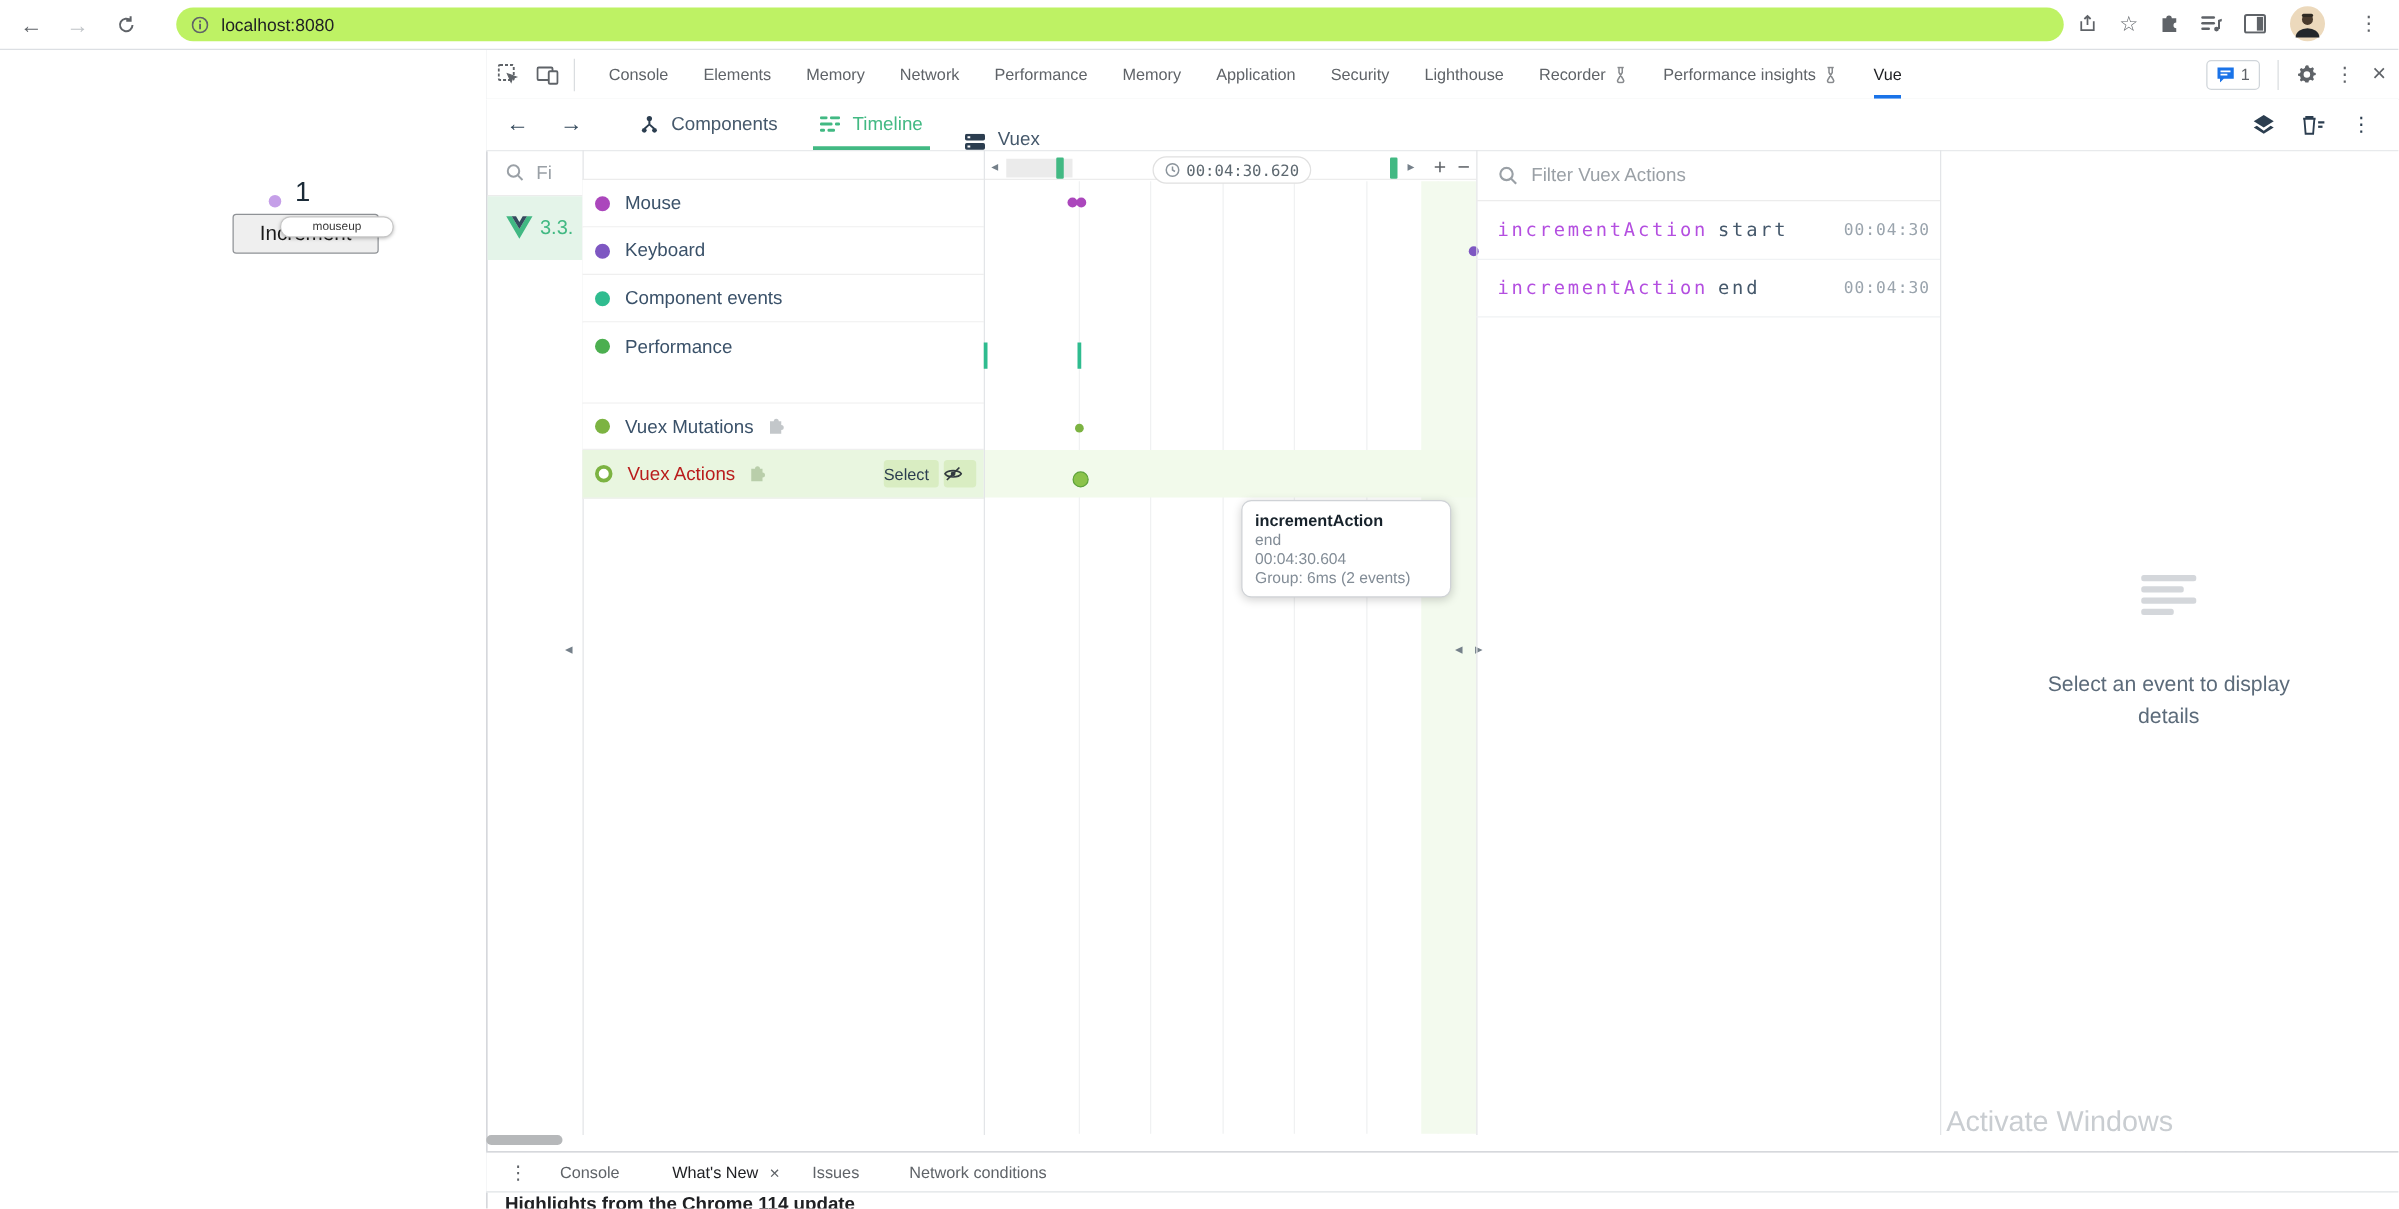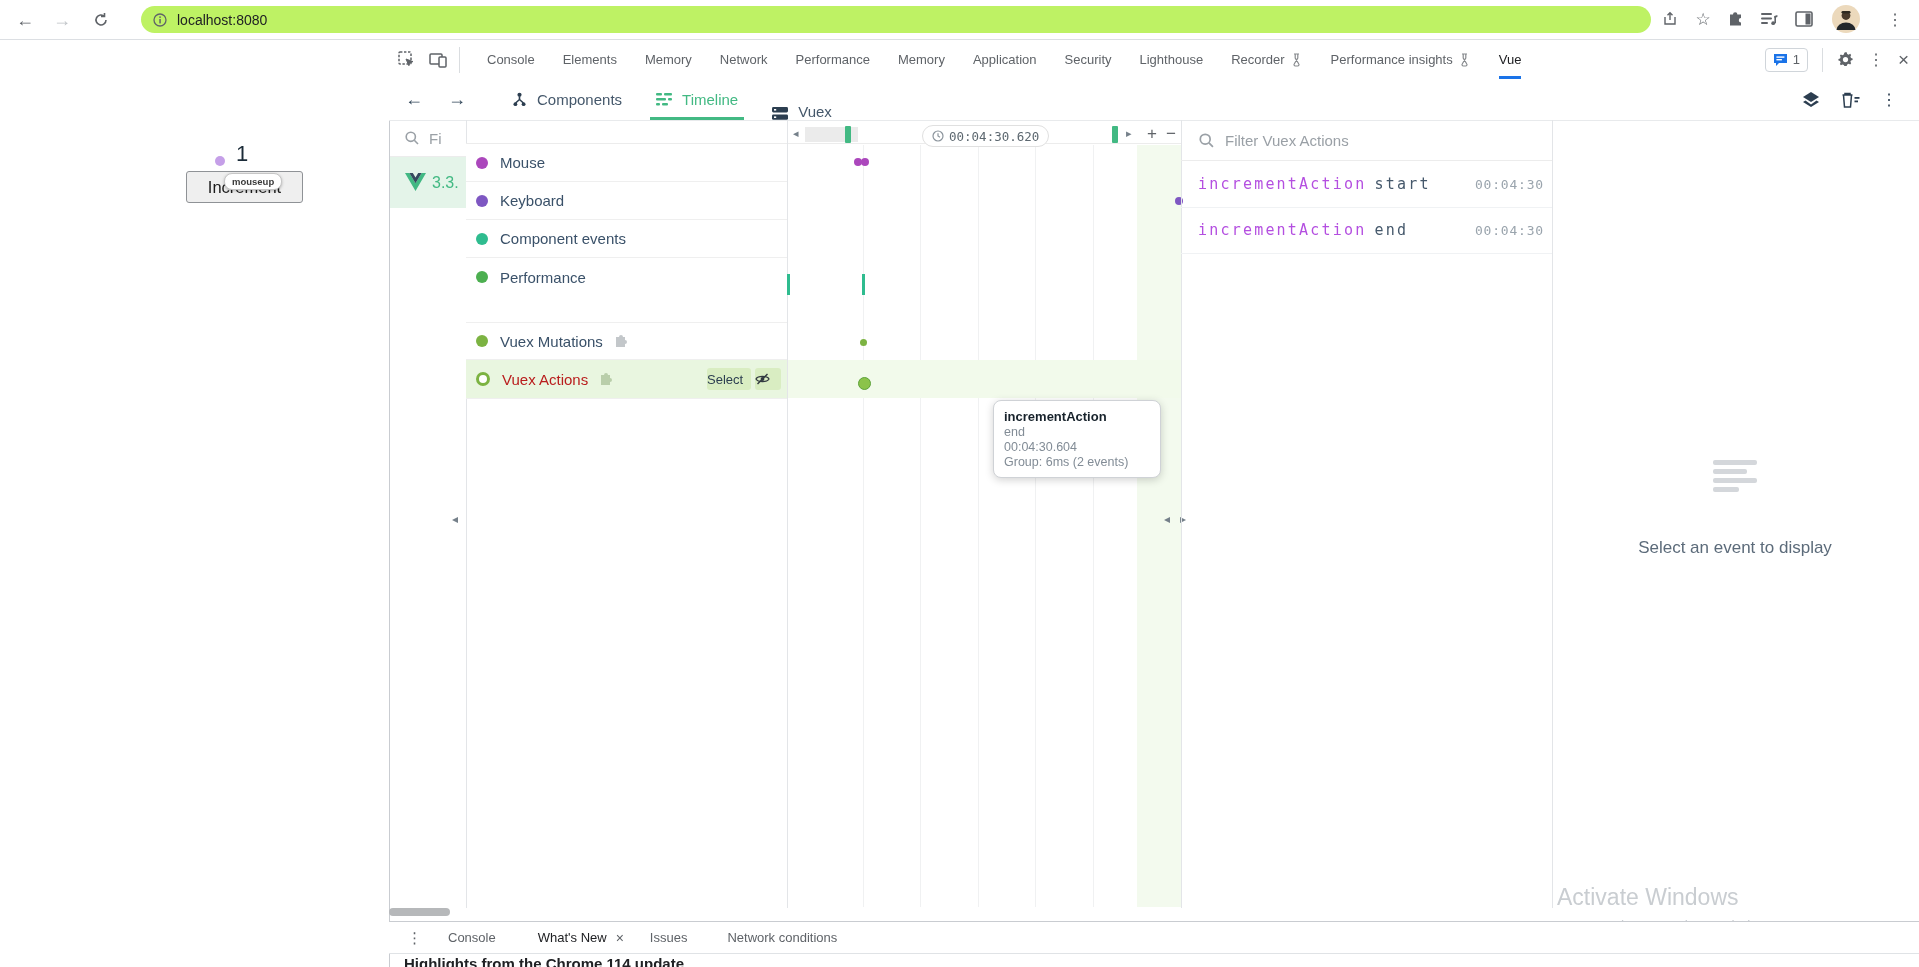--- a/index.html
+++ b/index.html
@@ -116,22 +116,22 @@
     </div>
     <div class="chrome-right-icon" style="left:1884px;font-size:16px;">⋮</div>
   </div>
 
   <div class="abs" style="left:236px;top:141px;font-size:22px;color:#1b2b38;">1</div>
   <div class="abs" style="left:215px;top:156px;width:10px;height:10px;border-radius:50%;background:#c59fe8;"></div>
   <div class="abs" style="left:186px;top:171px;width:115px;height:30px;background:#efefef;border:1px solid #8f9296;border-radius:3px;
        display:flex;align-items:center;justify-content:center;font-size:16.5px;color:#1c1c1c;">
     <span>Increment</span>
   </div>
-  <div class="abs" style="left:224px;top:173px;height:15px;padding:0 7px;background:#fff;border:1px solid #c6c6c6;border-radius:8px;
-       box-shadow:0 1px 3px rgba(0,0,0,.25);font-size:9.5px;font-weight:bold;color:#3a3a3a;display:flex;align-items:center;">mouseup</div>
+  <div class="abs" style="left:224px;top:173px;height:15px;padding:0 25px;background:#fff;border:1px solid #c6c6c6;border-radius:8px;
+       box-shadow:0 1px 3px rgba(0,0,0,.25);font-size:9.5px;font-weight:normal;color:#3a3a3a;display:flex;align-items:center;">mouseup</div>
 
   <div class="devtools"></div>
 
   <div class="dt-tabbar">
     <div style="margin-left:9px;">
       <svg width="17" height="17" viewBox="0 0 17 17">
           <rect x="1" y="1" width="12" height="12" rx="1" stroke="#5f6368" stroke-width="1.5" fill="none" stroke-dasharray="2.4 1.6"></rect>
           <path d="M8 8l7 2.6-3 1.1-1.1 3z" fill="#5f6368" stroke="#5f6368"></path>
         </svg>
     </div>
@@ -384,20 +384,21 @@
     <span class="ev-time mono">00:04:30</span>
   </div>
   <div class="vline" style="left:1552px;top:120px;height:788px;"></div>
 
   <div class="hamb" style="left:1713px;top:460px;width:44px;"></div>
   <div class="hamb" style="left:1713px;top:469px;width:34px;"></div>
   <div class="hamb" style="left:1713px;top:478px;width:44px;"></div>
   <div class="hamb" style="left:1713px;top:487px;width:26px;"></div>
   <div class="abs" style="left:1560px;top:535px;width:350px;text-align:center;font-size:17px;color:#5c6b7a;line-height:25px;">
     <div>Select an event to display</div>
+    <div>details</div>
   </div>
 
   <div class="abs wm1" style="left:1557px;top:884px;">Activate Windows</div>
   <div class="abs wm2" style="left:1558px;top:918px;">Go to Settings to activate Windows.</div>
 
   <div class="abs" style="left:389px;top:908px;width:61px;height:8px;border-radius:4px;background:#b6b8ba;"></div>
 
   <div class="drawer">
     <div style="font-size:15px;color:#5f6368;margin-left:18px;">⋮</div>
     <div class="drawer-tab" style="margin-left:26px;"><span>Console</span></div>

